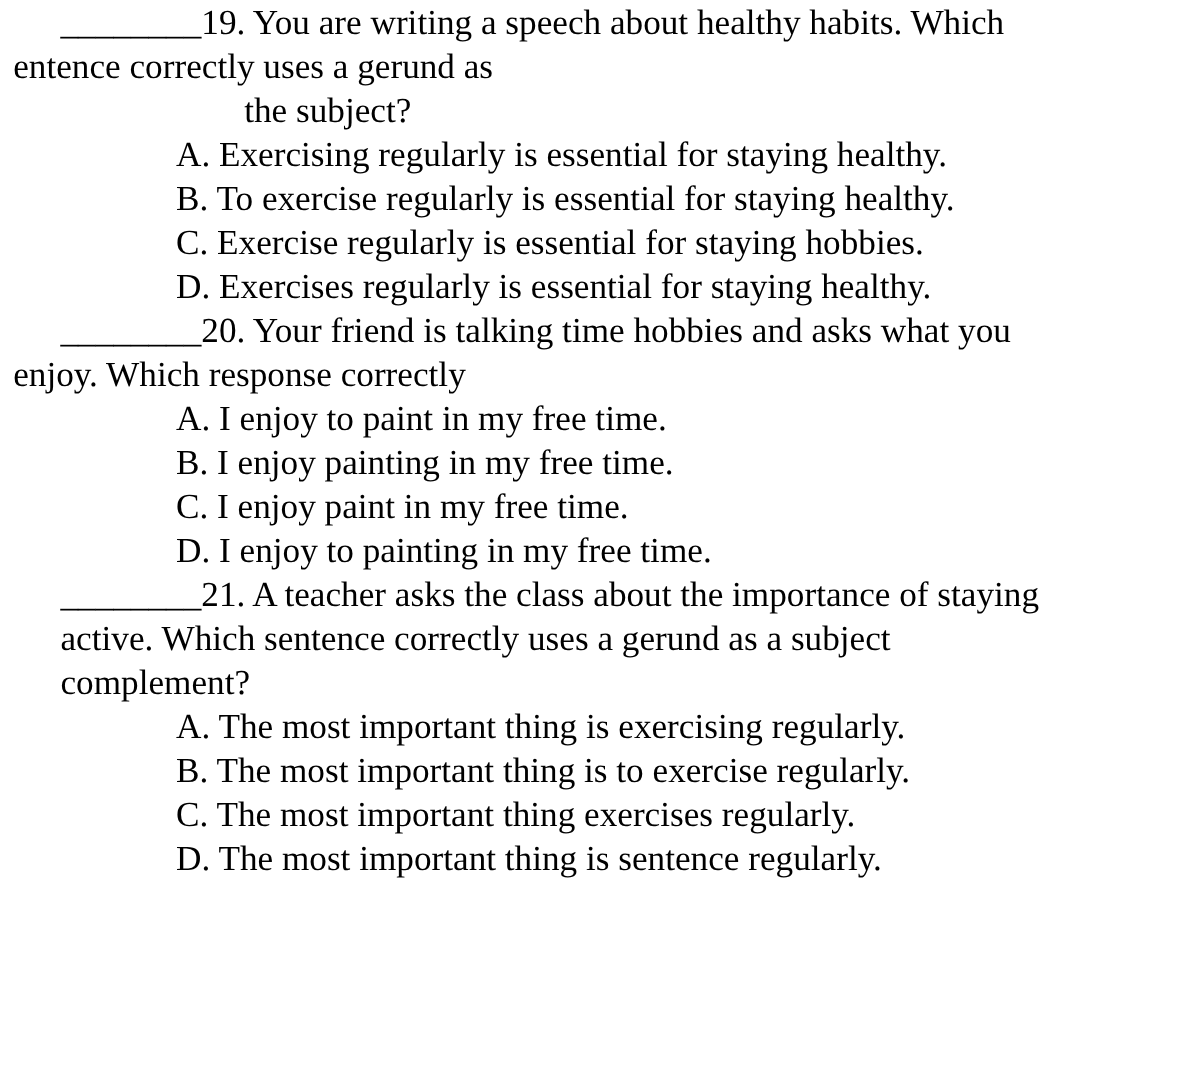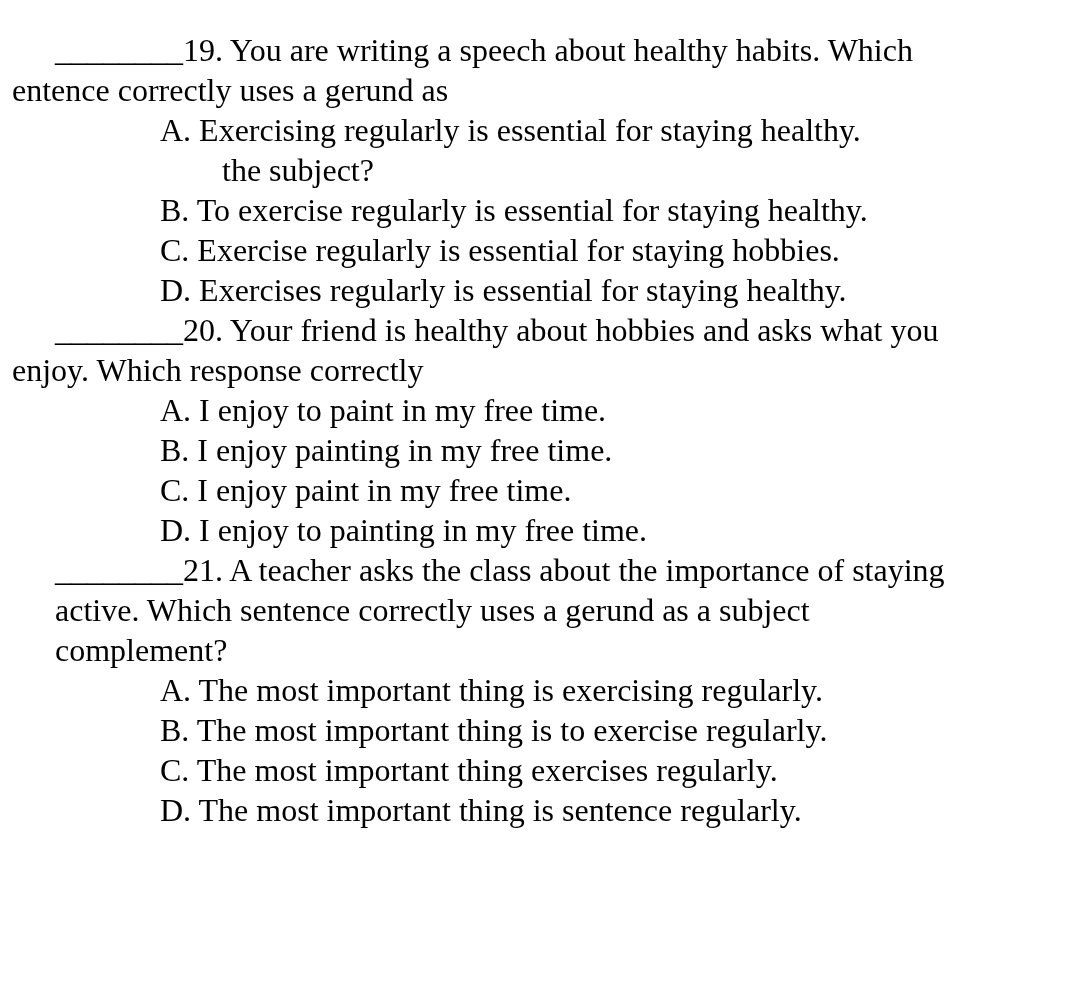--- a/index.html
+++ b/index.html
@@ -8,46 +8,45 @@
     height: 991px;
     background: #ffffff;
     overflow: hidden;
     color: #000000;
     font-family: "Liberation Serif", "DejaVu Serif", serif;
   }
   .doc-page {
     position: relative;
     width: 1085px;
     height: 991px;
-    padding-top: 30px;
     box-sizing: border-box;
   }
   .line {
     font-size: 32px;
     line-height: 40px;
     white-space: pre;
   }
   .indent-margin { margin-left: 55px; }
   .indent-edge   { margin-left: 12px; }
   .indent-inner  { margin-left: 222px; }
   .indent-option { margin-left: 160px; }
 </style>
 </head>
 <body>
 
 <div class="doc-page">
   <div id="doc-lines">
       <div class="line indent-margin">________19. You are writing a speech about healthy habits. Which</div>
       <div class="line indent-edge">entence correctly uses a gerund as</div>
+      <div class="line indent-inner">the subject?</div>
       <div class="line indent-option">A. Exercising regularly is essential for staying healthy.</div>
-      <div class="line indent-inner">the subject?</div>
       <div class="line indent-option">B. To exercise regularly is essential for staying healthy.</div>
       <div class="line indent-option">C. Exercise regularly is essential for staying hobbies.</div>
       <div class="line indent-option">D. Exercises regularly is essential for staying healthy.</div>
-      <div class="line indent-margin">________20. Your friend is healthy about hobbies and asks what you</div>
+      <div class="line indent-margin">________20. Your friend is talking time hobbies and asks what you</div>
       <div class="line indent-edge">enjoy. Which response correctly</div>
       <div class="line indent-option">A. I enjoy to paint in my free time.</div>
       <div class="line indent-option">B. I enjoy painting in my free time.</div>
       <div class="line indent-option">C. I enjoy paint in my free time.</div>
       <div class="line indent-option">D. I enjoy to painting in my free time.</div>
       <div class="line indent-margin">________21. A teacher asks the class about the importance of staying</div>
       <div class="line indent-margin">active. Which sentence correctly uses a gerund as a subject</div>
       <div class="line indent-margin">complement?</div>
       <div class="line indent-option">A. The most important thing is exercising regularly.</div>
       <div class="line indent-option">B. The most important thing is to exercise regularly.</div>

